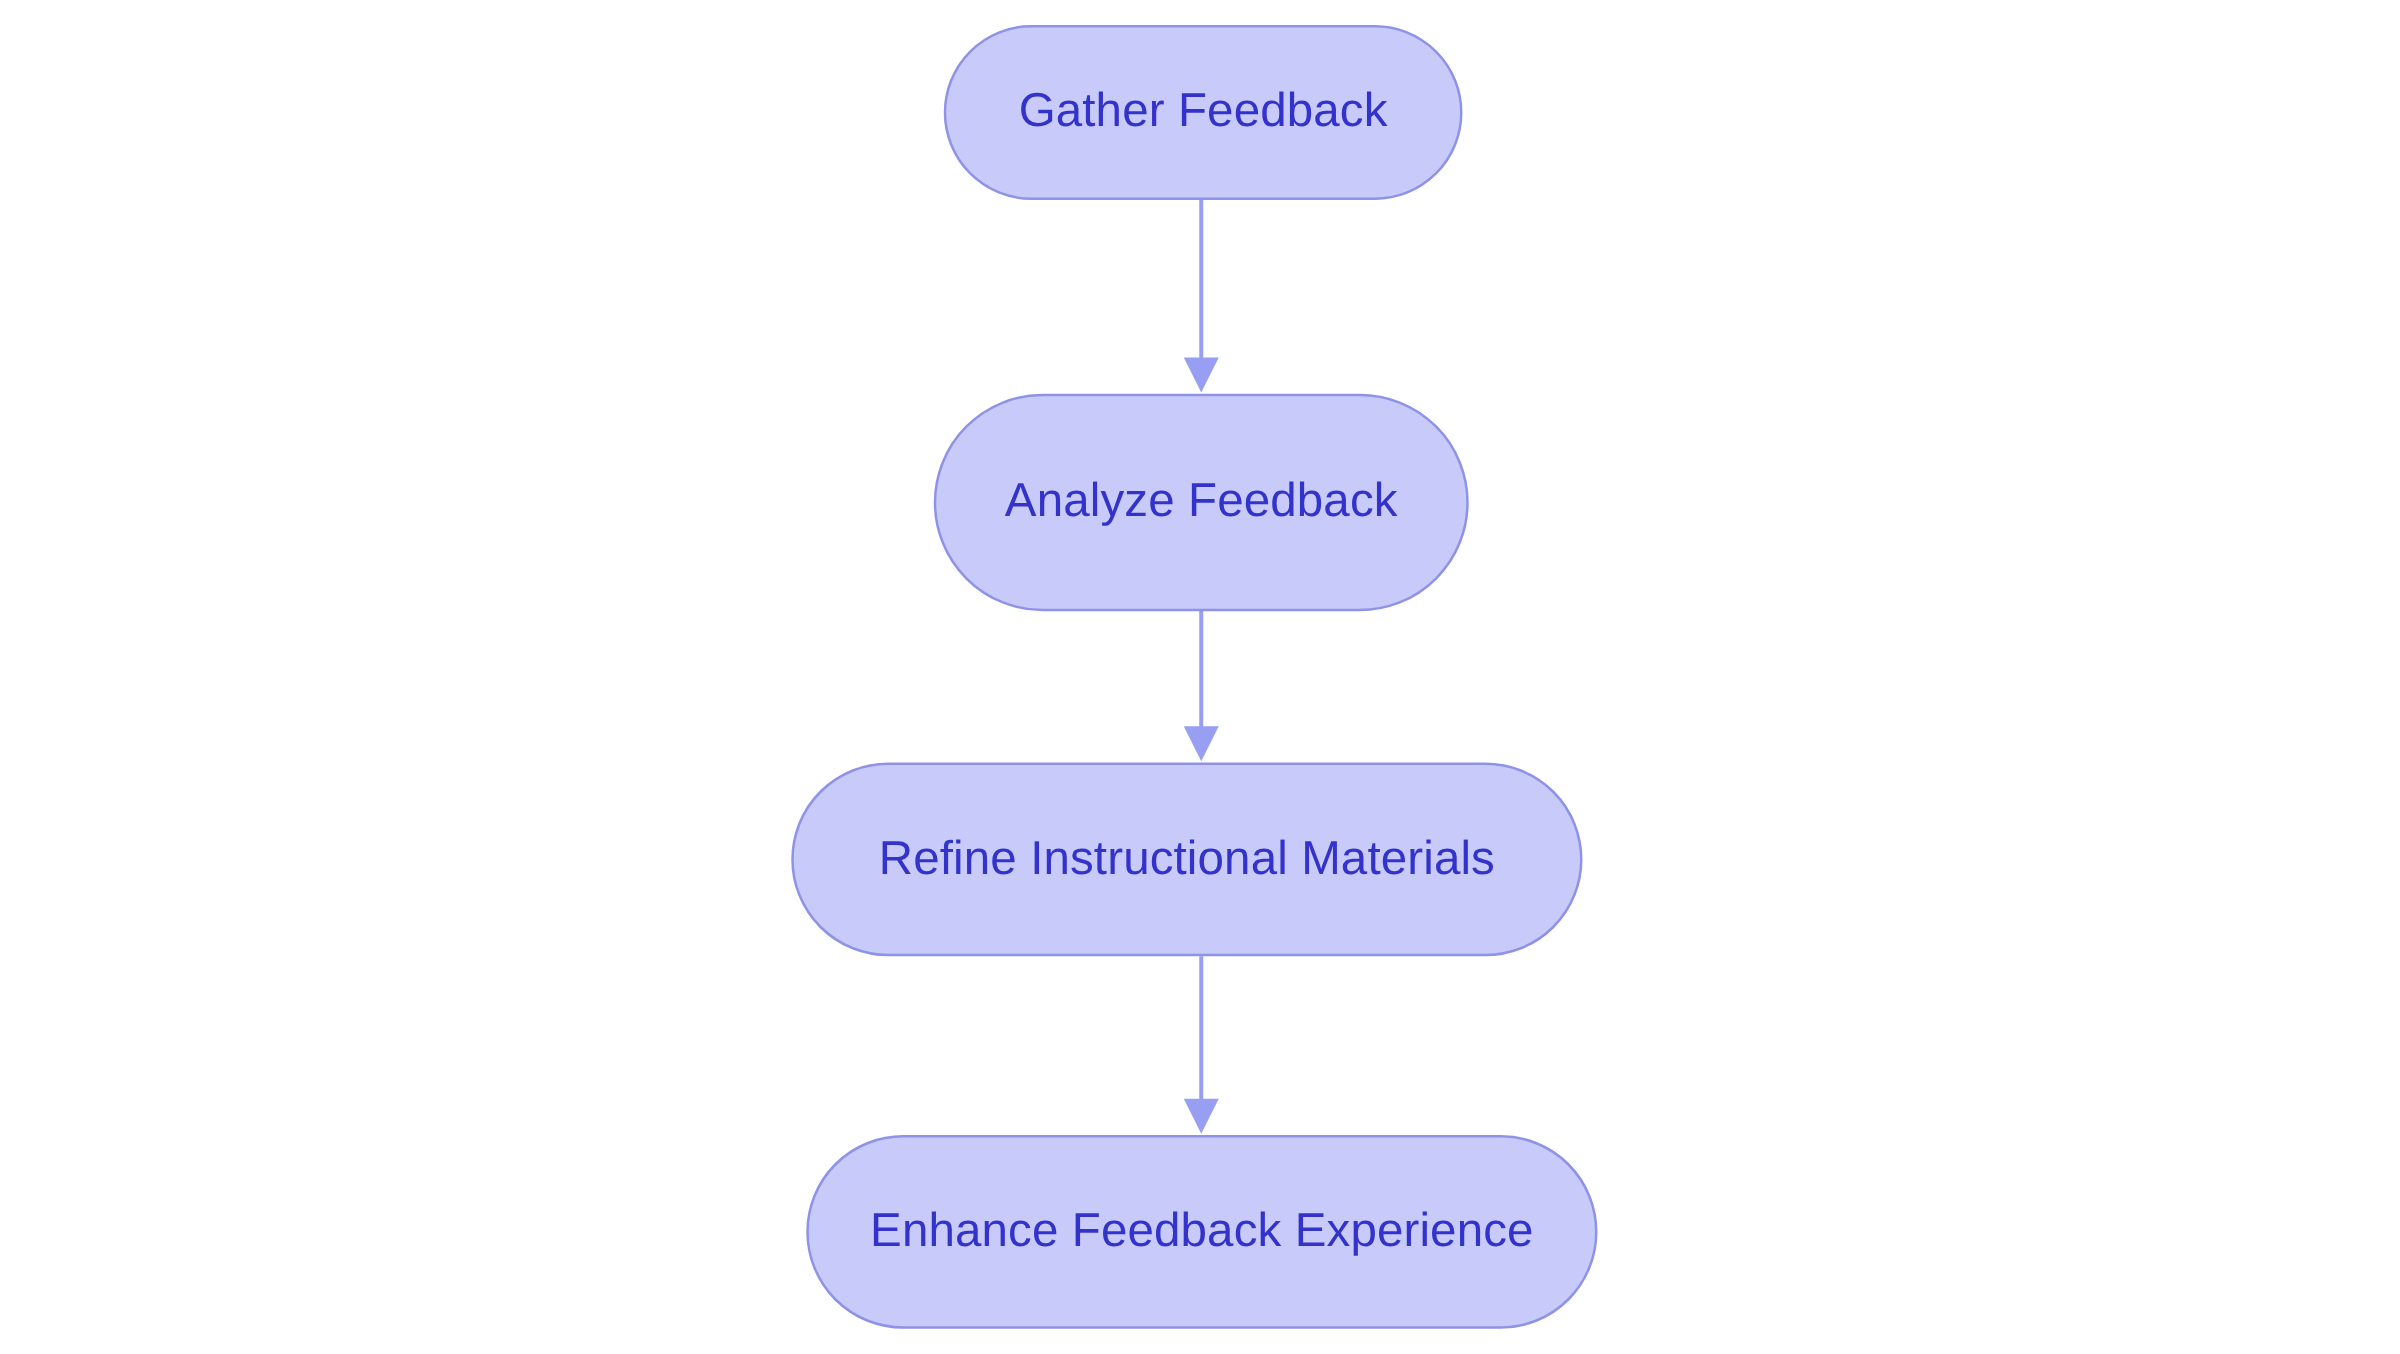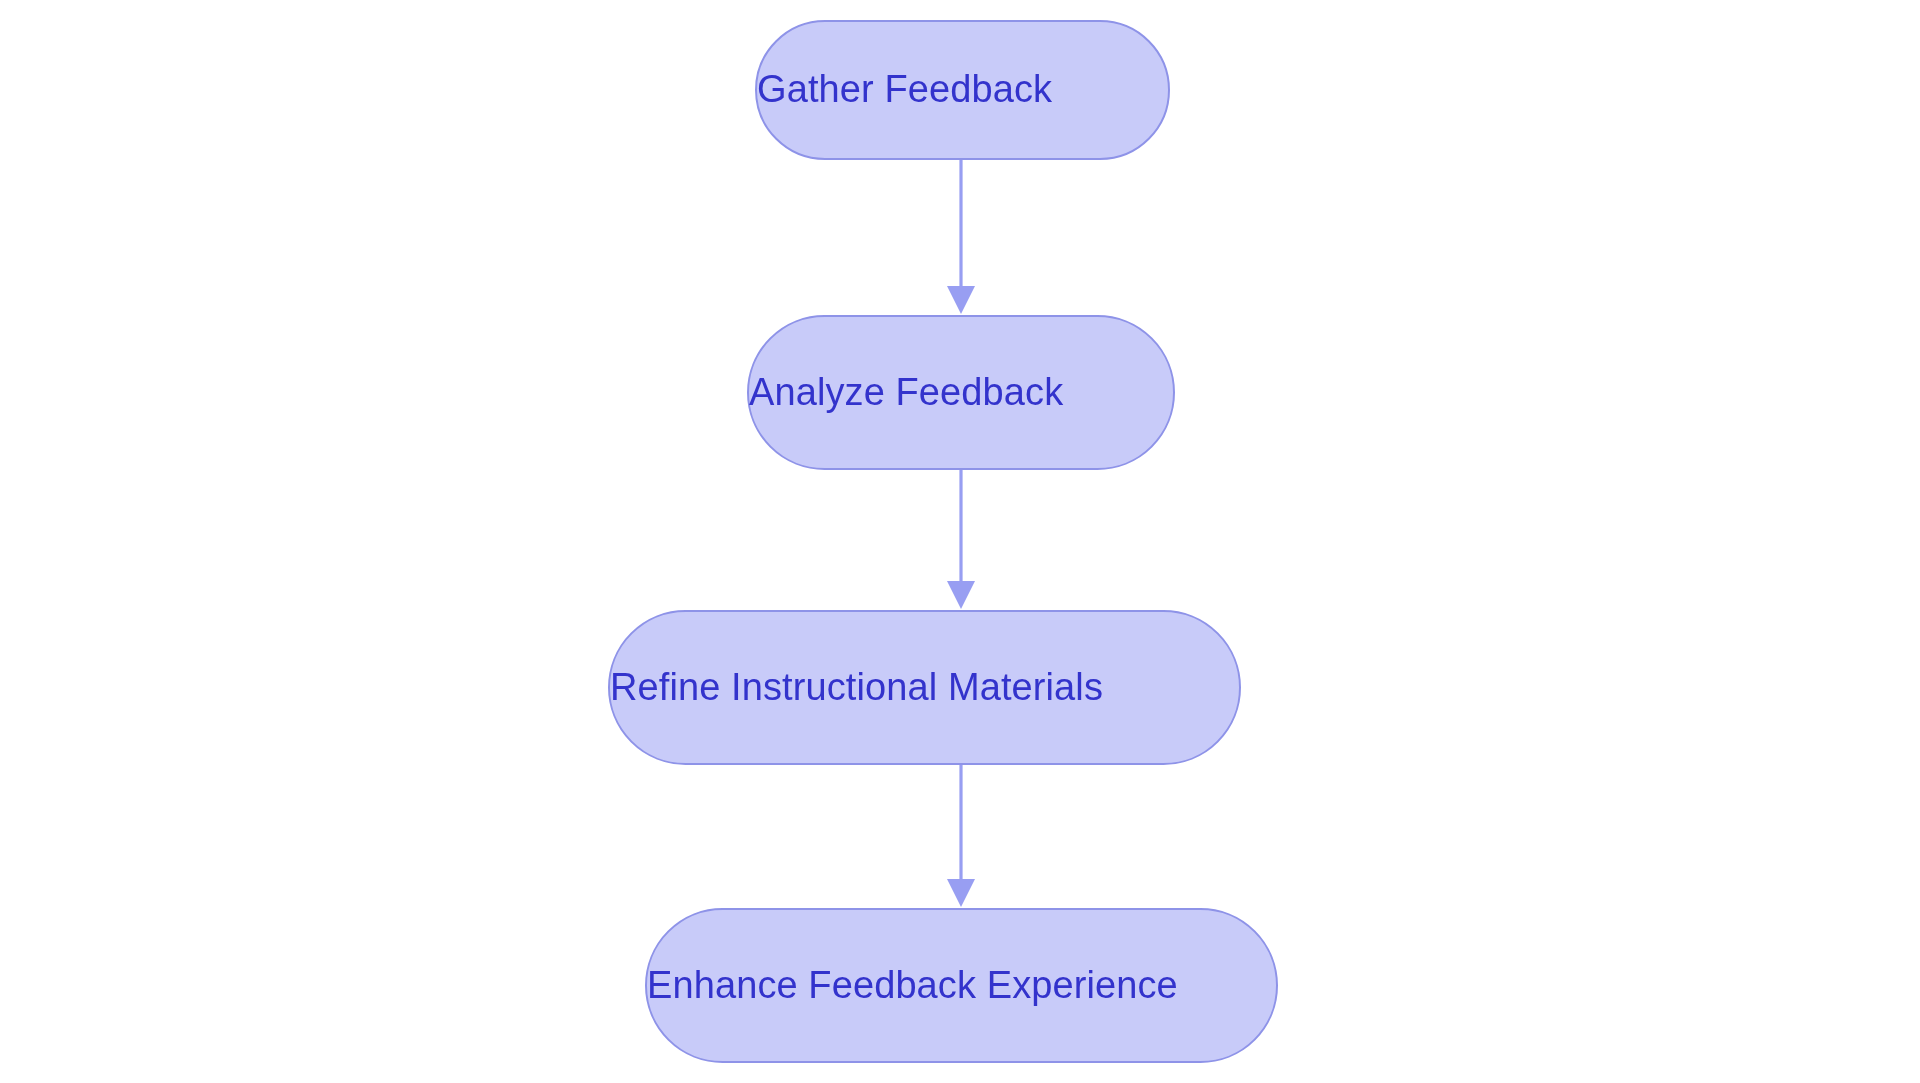--- a/index.html
+++ b/index.html
@@ -24,43 +24,43 @@
     top: 0;
     width: 1920px;
     height: 1083px;
   }
   
   .node {
     position: absolute;
     box-sizing: border-box;
     display: flex;
     align-items: center;
-    justify-content: flex-start;
+    justify-content: center;
     background: #c8cbf9;
     border: 2px solid #8e93e8;
     border-radius: 9999px;
     color: #3333cc;
     font-family: "Liberation Sans", sans-serif;
     font-size: 38px;
     font-weight: 400;
     letter-spacing: 0.1px;
     line-height: 1.1;
     white-space: nowrap;
     user-select: none;
   }
   .node-label {
     color: #3333cc;
     font-size: 38px;
     font-family: "Liberation Sans", sans-serif;
     pointer-events: none;
   }
 
   #node-1 { left: 755px; top: 20px;  width: 415px; height: 140px; }
-  #node-2 { left: 747px; top: 315px; width: 428px; height: 155px; }
-  #node-3 { left: 608px; top: 610px; width: 633px; height: 155px; }
+  #node-2 { left: 747px; top: 315px; width: 428px; height: 174px; }
+  #node-3 { left: 633px; top: 610px; width: 633px; height: 155px; }
   #node-4 { left: 645px; top: 908px; width: 633px; height: 155px; }
 
   
   .connector {
     position: absolute;
     left: 0;
     top: 0;
     width: 1920px;
     height: 1083px;
     overflow: visible;

